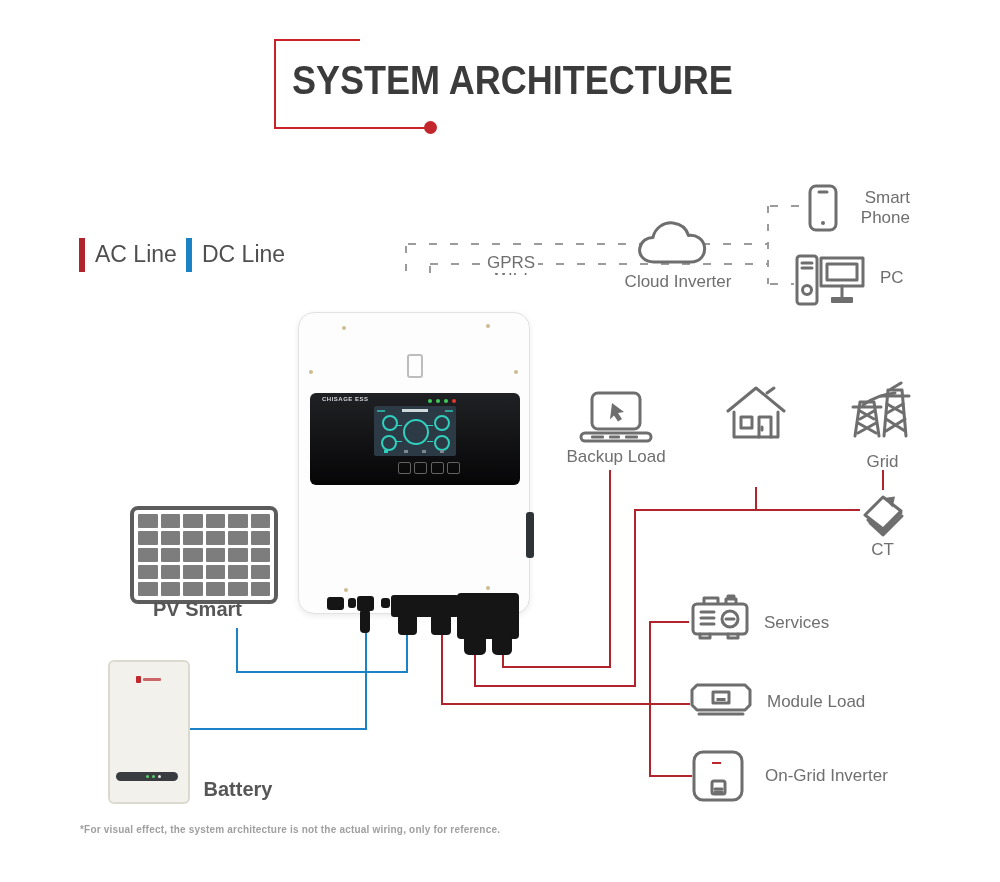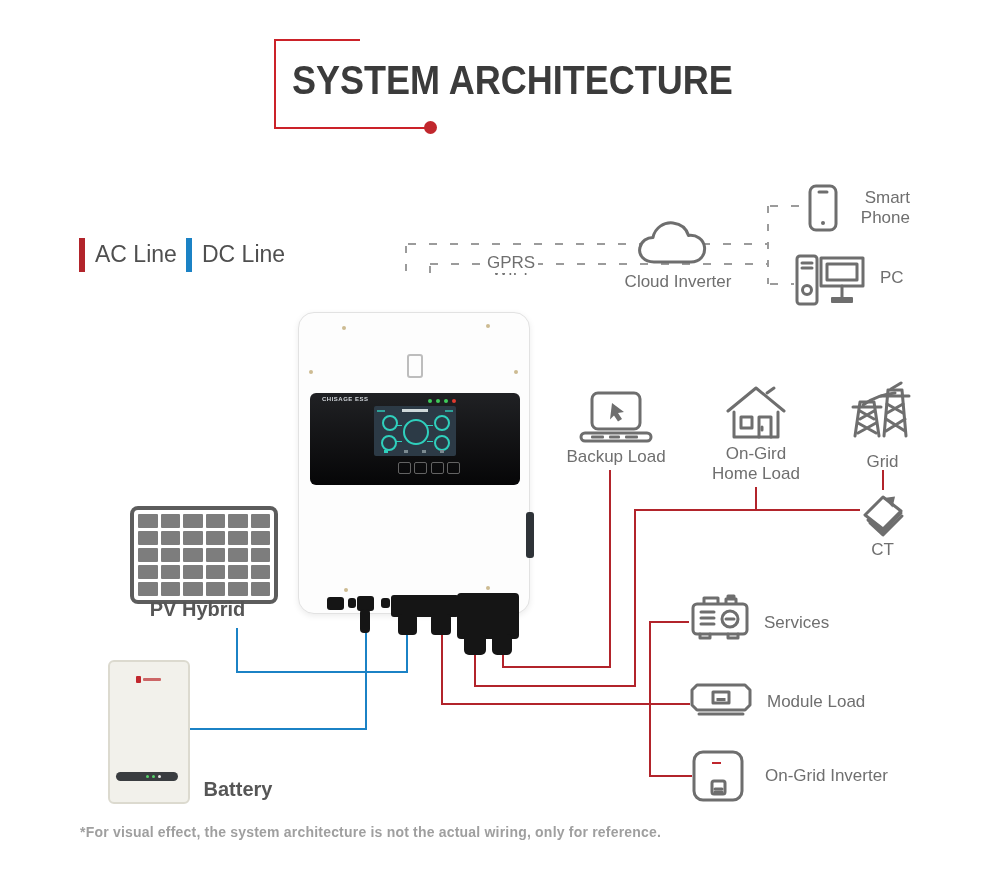--- a/index.html
+++ b/index.html
@@ -17,21 +17,21 @@
   .w{position:absolute;}
   .ac{background:#b2242b;}
   .dc{background:#1b82c5;}
   .dash-h{position:absolute;height:2px;background:repeating-linear-gradient(90deg,#9b9b9b 0 8px,transparent 8px 21px);}
   .dash-v{position:absolute;width:2px;background:repeating-linear-gradient(180deg,#9b9b9b 0 7px,transparent 7px 18px);}
   
   .lbl{position:absolute;font-size:17px;color:#6f6f6f;font-weight:500;line-height:1.18;text-align:center;}
   .lbl.left{text-align:right;}
   .biglbl{position:absolute;font-size:20px;color:#565656;font-weight:600;text-align:center;}
   .tag{background:#fff;padding:0 3px;z-index:5;}
-  .foot{position:absolute;left:80px;top:824px;font-size:14px;font-weight:bold;color:#9f9f9f;letter-spacing:.2px;}
+  .foot{position:absolute;left:80px;top:824px;font-size:10px;font-weight:bold;color:#9f9f9f;letter-spacing:.2px;}
   
   .inv{position:absolute;left:298px;top:312px;width:230px;height:300px;background:#fdfdfd;
        border:1px solid #e2e2e2;border-radius:16px;box-shadow:0 2px 6px rgba(0,0,0,.08);}
   .screw{position:absolute;width:4px;height:4px;border-radius:50%;background:#cdbb92;}
   .emblem{position:absolute;left:407px;top:354px;width:12px;height:20px;border:2px solid #bdbdbd;border-radius:3px;}
   .panel{position:absolute;left:310px;top:393px;width:210px;height:92px;border-radius:6px;
          background:linear-gradient(#202124,#060607);}
   .brand{position:absolute;left:322px;top:396px;font-size:6px;font-weight:bold;color:#d3d7dc;letter-spacing:.5px;}
   .led{position:absolute;width:4px;height:4px;border-radius:50%;top:399px;}
   .screen{position:absolute;left:374px;top:406px;width:82px;height:50px;background:#2c3a46;border-radius:2px;}
@@ -201,21 +201,21 @@
       <i></i>
       <i></i>
       <i></i>
       <i></i>
       <i></i>
       <i></i>
       <i></i>
       <i></i>
       <i></i>
   </div>
-  <div class="biglbl" style="left:125px;top:598px;width:145px;">PV Hybrid</div>
+  <div class="biglbl" style="left:125px;top:598px;width:145px;">PV Smart</div>
   <div class="batt"></div>
   <div class="batt-logo">
       <b></b>
       <s></s>
     </div>
   <div class="batt-strip">
     <i style="left:30px;"></i>
       <i style="left:36px;"></i>
       <i style="left:42px;background:#e8e8e8;"></i>
   </div>
@@ -232,21 +232,20 @@
   <div class="lbl" style="left:560px;top:447px;width:112px;">Backup Load</div>
 
   <svg style="left:724px;top:383px;" width="64" height="60" viewBox="0 0 64 60">
     <polyline class="ic" points="4,28 32,5 60,28"></polyline>
     <line class="ic" x1="43" y1="10" x2="50" y2="5"></line>
     <path class="ic icw" d="M10 29 V54 H54 V29"></path>
     <rect class="ic" x="17" y="34" width="11" height="11"></rect>
     <path class="ic" d="M35 54 V34 H47 V54"></path>
     <line class="ic" stroke-width="2" x1="38" y1="44" x2="38" y2="47"></line>
   </svg>
-  <div class="lbl" style="left:706px;top:444px;width:100px;">On-Gird Home Load</div>
 
   <svg style="left:850px;top:380px;" width="64" height="62" viewBox="0 0 64 62">
     <path class="ic" d="M10 22 L5 56 M24 22 L29 56 M10 22 H24 M3 27 H31"></path>
     <path class="ic" stroke-width="2.4" d="M10 31 L24 39 M24 31 L10 39 M8 43 L26 53 M26 43 L8 53"></path>
     <path class="ic" d="M38 10 L34 56 M52 10 L56 56 M38 10 H52 M31 16 H59"></path>
     <path class="ic" stroke-width="2.4" d="M37 24 L53 33 M53 24 L37 33 M36 39 L55 51 M55 39 L36 51"></path>
     <path class="ic" stroke-width="2.4" d="M13 25 C 24 17 34 14 45 13"></path>
     <line class="ic" stroke-width="2.4" x1="41" y1="9" x2="51" y2="3"></line>
   </svg>
   <div class="lbl" style="left:855px;top:452px;width:55px;">Grid</div>

